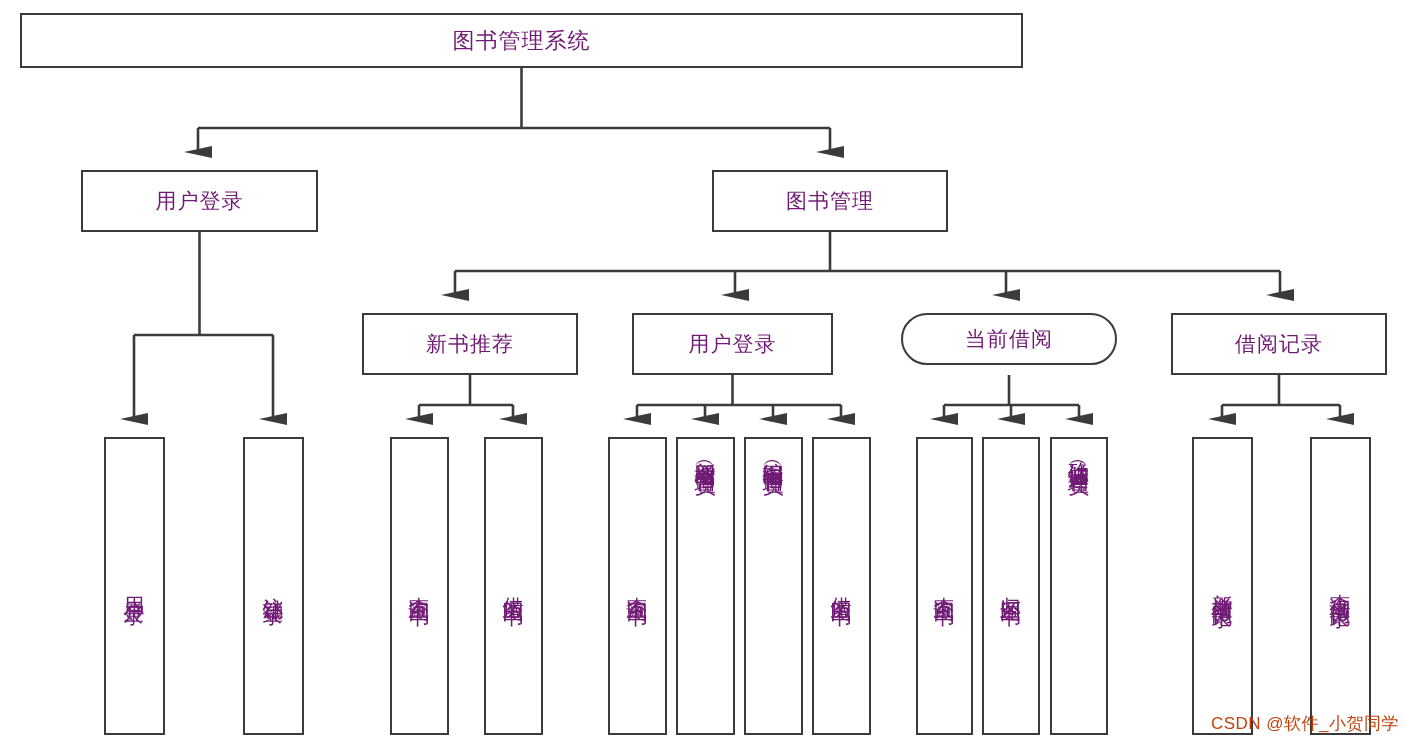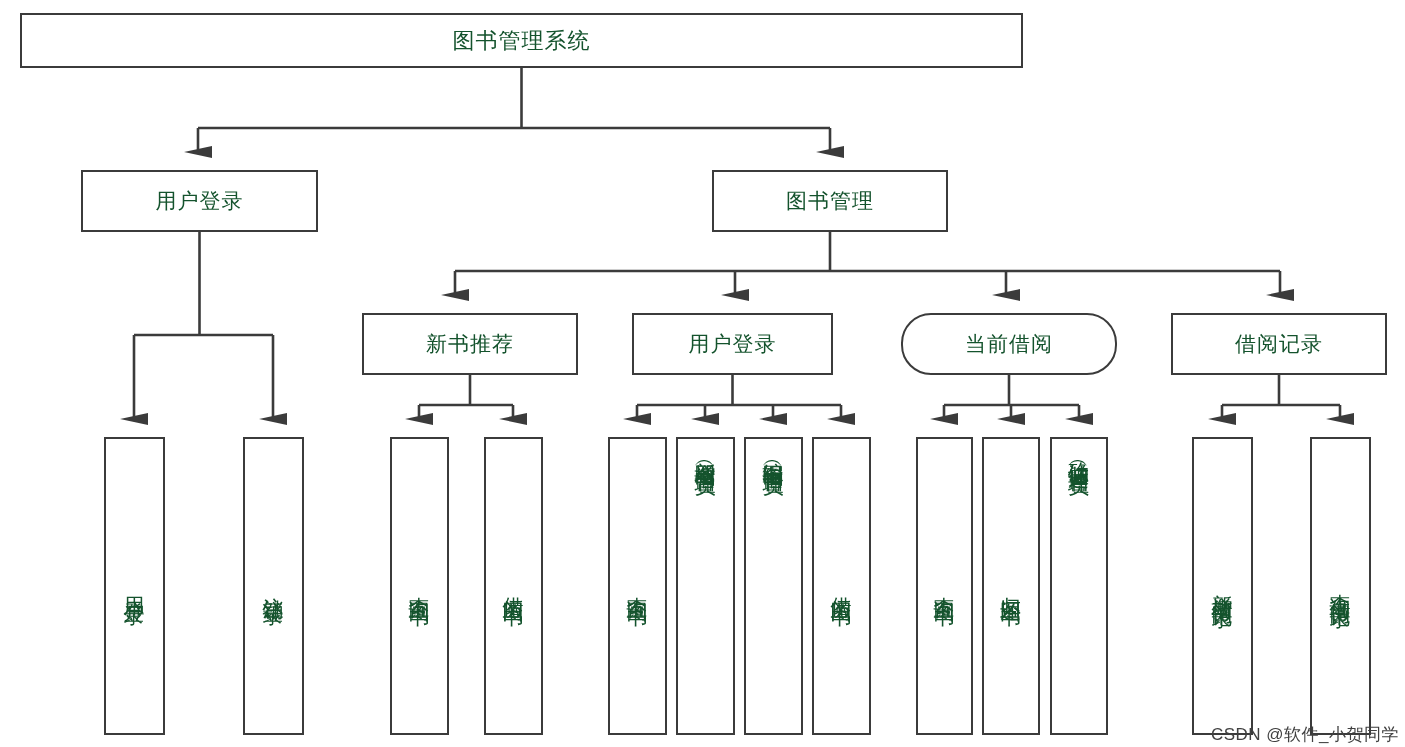--- a/index.html
+++ b/index.html
@@ -22,21 +22,21 @@
     pointer-events:none;
   }
   .node{
     position:absolute;
     box-sizing:border-box;
     border:2.5px solid #3b3b3b;
     background:#ffffff;
     display:flex;
     align-items:center;
     justify-content:center;
-    color:#14532d;
+    color:#701a75;
   }
   .node .lbl{
     display:block;
     line-height:1.25;
     letter-spacing:1px;
     white-space:nowrap;
     text-align:center;
   }
   
   .node.h .lbl{
@@ -61,23 +61,23 @@
     text-align:left;
   }
   .node.v.tall .lbl{ letter-spacing:2px; }
   .node.v.center{
     align-items:center;
     padding-top:0;
   }
   .watermark{
     position:absolute;
     right:6px;
-    bottom:1px;
+    bottom:12px;
     font-size:17px;
-    color:#404040;
+    color:#c2410c;
     letter-spacing:0.5px;
     white-space:nowrap;
   }
 </style>
 </head>
 <body>
 
 <div id="canvas">
 
   <svg id="edges" viewBox="0 0 1405 747" xmlns="http://www.w3.org/2000/svg">
@@ -140,21 +140,21 @@
   <div class="node h" style="left:362px;top:313px;width:216px;height:62px;">
     <span class="lbl">新书推荐</span>
   </div>
 
   <div class="node h" style="left:712px;top:170px;width:236px;height:62px;">
     <span class="lbl">图书管理</span>
   </div>
   <div class="node h" style="left:632px;top:313px;width:201px;height:62px;">
     <span class="lbl">用户登录</span>
   </div>
-  <div class="node h" style="left:901px;top:313px;width:216px;height:62px;border-radius:30px;">
+  <div class="node h" style="left:901px;top:313px;width:216px;height:52px;border-radius:30px;">
     <span class="lbl">当前借阅</span>
   </div>
   <div class="node h" style="left:1171px;top:313px;width:216px;height:62px;font-family:Liberation Serif, serif;">
     <span class="lbl">借阅记录</span>
   </div>
 
   <div class="node v center" style="left:104px;top:437px;width:61px;height:298px;">
     <span class="lbl">用户登录</span>
   </div>
   <div class="node v center" style="left:243px;top:437px;width:61px;height:298px;">

